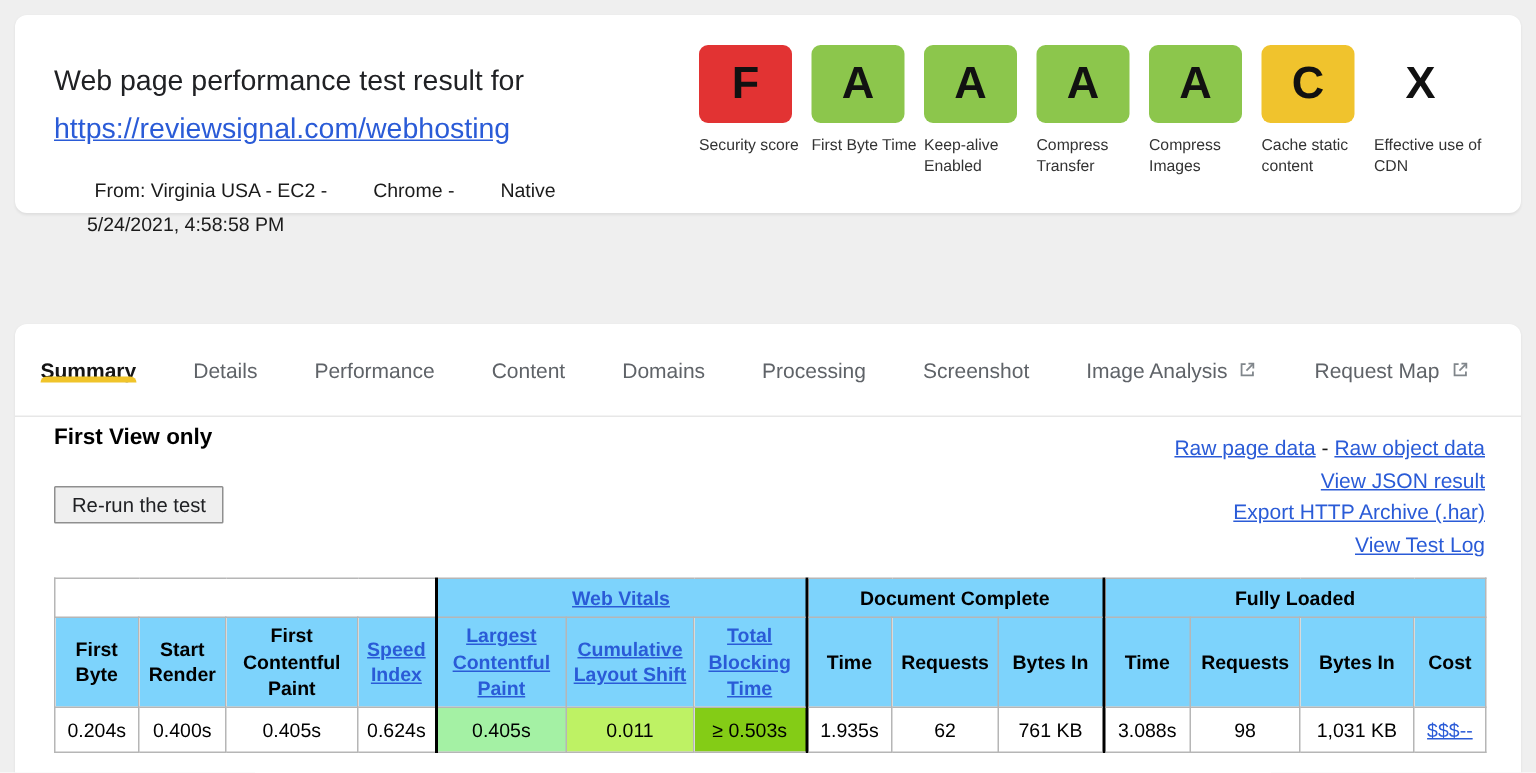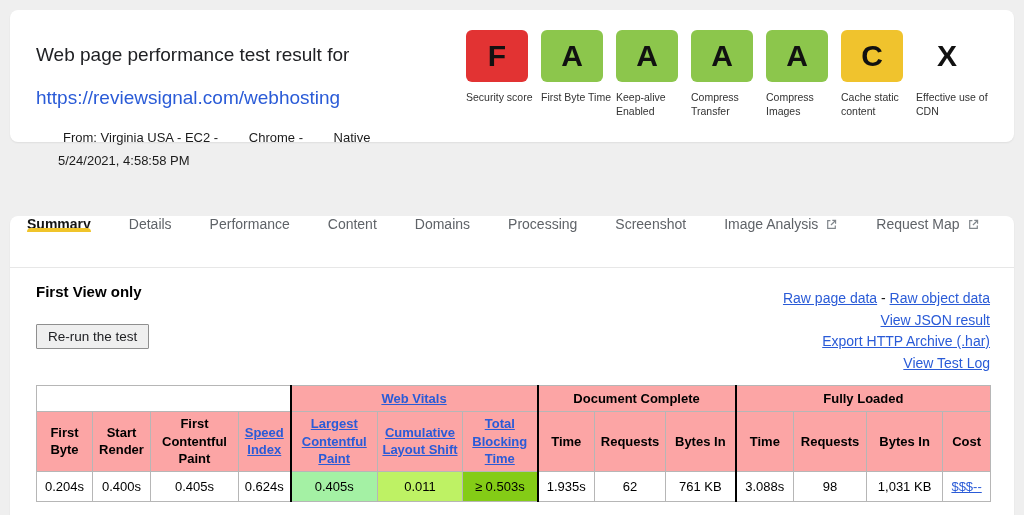--- a/index.html
+++ b/index.html
@@ -18,44 +18,44 @@
     border-radius: 8px;
     box-shadow: 0 1px 2px rgba(0,0,0,0.07);
   }
   .card-top { top: 10px; height: 132px; }
   .card-main { top: 216px; height: 320px; }
 
   
   .info { position: absolute; left: 26px; top: 34px; }
   .title { font-size: 19px; color: #202124; }
   .url-link {
-    display: inline-block; margin-top: 21px;
-    font-size: 19px; color: #2a5bd7; cursor: pointer;
+    display: inline-block; margin-top: 10px;
+    font-size: 19px; color: #2a5bd7; text-decoration: underline; cursor: pointer;
   }
   .from-line { margin-top: 21px; font-size: 13px; color: #1b1b1b; }
   .from-line b { font-weight: normal; margin-left: 27px; }
   .date-line { margin-top: 8px; font-size: 13px; color: #1b1b1b; margin-left: 22px; }
 
   .grades { position: absolute; left: 456px; top: 20px; display: flex; }
   .grade-slot { width: 75px; }
   .grade-badge {
     width: 62px; height: 52px; border-radius: 6px;
     display: flex; align-items: center; justify-content: center;
     cursor: pointer;
   }
   .grade-letter { font-size: 30px; font-weight: bold; color: #111; }
   .grade-label {
     margin-top: 9px; font-size: 10.5px; line-height: 1.3; color: #333;
     width: 72px;
   }
 
   
   .tabbar {
-    height: 52px; border-bottom: 1px solid #e7e7e7;
-    display: flex; gap: 38px; padding: 0 17px; align-items: flex-start;
+    height: 62px; border-bottom: 1px solid #e7e7e7;
+    display: flex; gap: 38px; padding: 0 17px; align-items: center;
   }
   .tab {
     display: flex; align-items: center; position: relative;
     font-size: 14px; color: #5f6368; cursor: pointer; white-space: nowrap;
   }
   .tab.active { color: #141414; font-weight: bold; }
   .tab-underline {
     position: absolute; left: 0; right: 0; bottom: 0; height: 4px;
     border-radius: 4px 4px 0 0;
   }
@@ -83,21 +83,21 @@
   
   table.results {
     position: absolute; left: 26px; top: 169px;
     border-collapse: collapse; table-layout: fixed; width: 954px;
     font-size: 13px;
   }
   table.results th, table.results td {
     border: 1px solid #b6b6b6; text-align: center; vertical-align: middle;
     overflow: hidden;
   }
-  table.results th { background: #fca5a5; font-weight: bold; color: #000; padding: 3px 2px; }
+  table.results th { background: #7dd3fc; font-weight: bold; color: #000; padding: 3px 2px; }
   table.results td { background: #ffffff; color: #000; }
   tr.group-row th { height: 26px; font-size: 13px; }
   tr.header-row th { height: 56px; line-height: 1.35; }
   tr.data-row td { height: 30px; margin-top: 41px; }
   td.blank { border: none; background: transparent; }
   .bl-black { border-left: 2px solid #000 !important; }
   .hlink { color: #2a5bd7 !important; text-decoration: underline; cursor: pointer; font-weight: bold; }
   a.cost-link { color: #2a5bd7; text-decoration: underline; cursor: pointer; }
 </style>
 </head>

